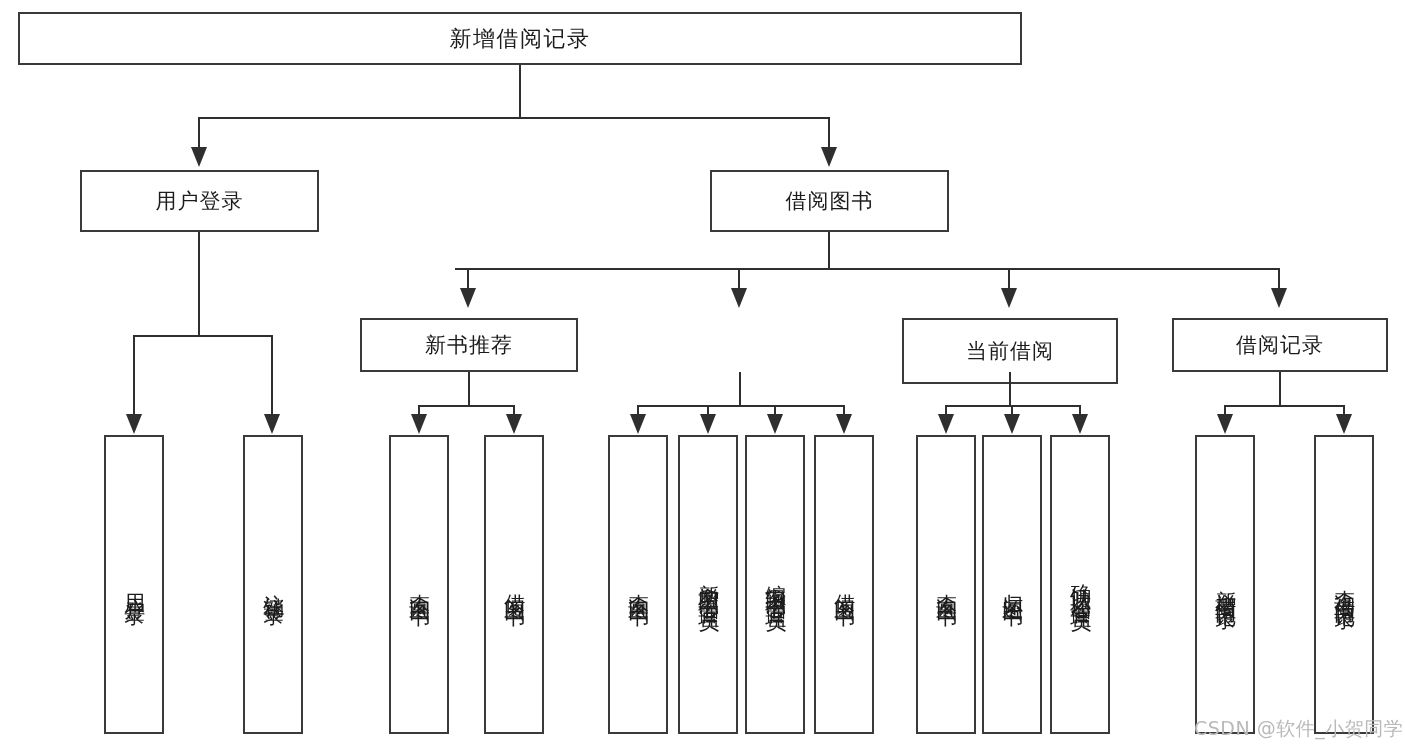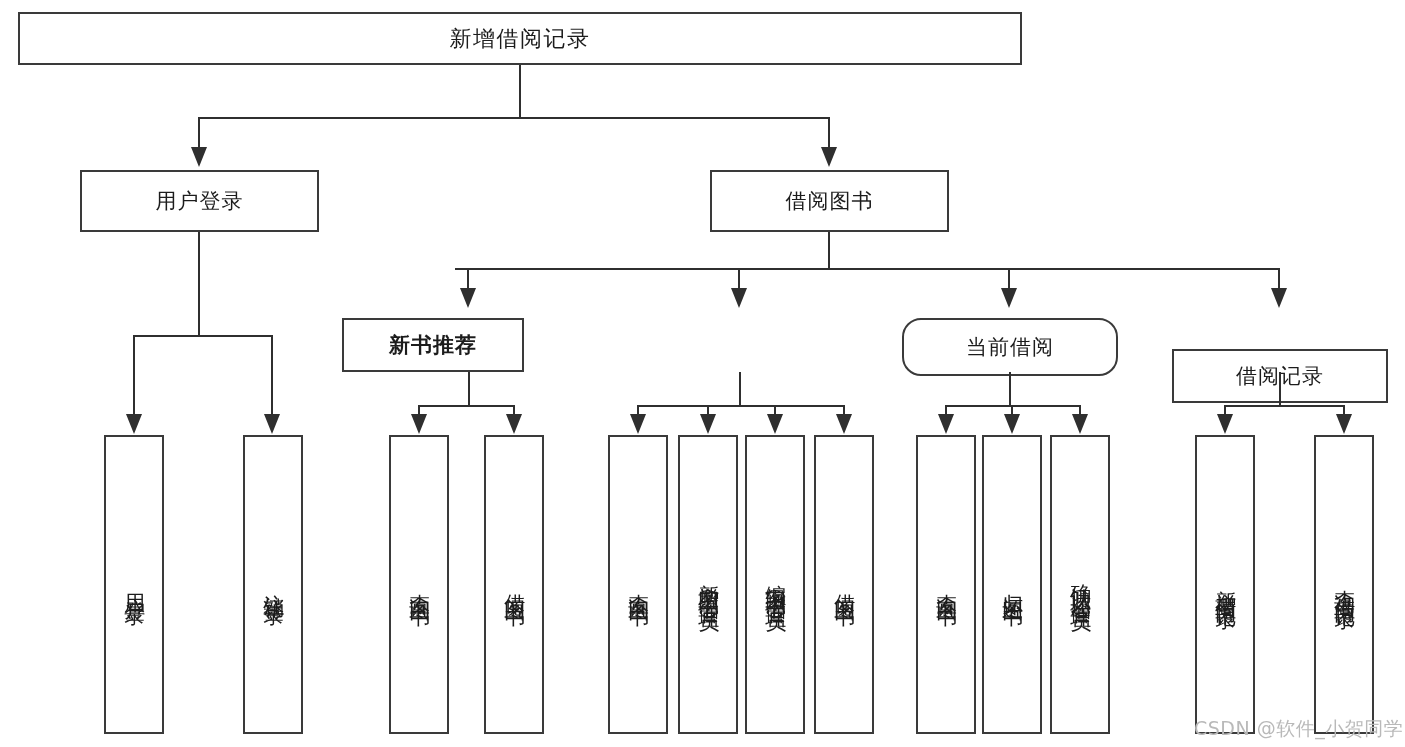--- a/index.html
+++ b/index.html
@@ -122,27 +122,27 @@
   <div class="conn h" style="left:455px; top:268px; width:825px;"></div>
   <div class="conn v" style="left:467px; top:268px; height:21px;"></div>
   <div class="conn v" style="left:738px; top:268px; height:21px;"></div>
   <div class="conn v" style="left:1008px; top:268px; height:21px;"></div>
   <div class="conn v" style="left:1278px; top:268px; height:21px;"></div>
   <div class="arrow" style="left:460px; top:288px;"></div>
   <div class="arrow" style="left:731px; top:288px;"></div>
   <div class="arrow" style="left:1001px; top:288px;"></div>
   <div class="arrow" style="left:1271px; top:288px;"></div>
 
-  <div class="node horiz" style="left:342px; top:318px; width:182px; height:54px;font-weight:bold;">
+  <div class="node horiz" style="left:360px; top:318px; width:218px; height:54px;">
     <span class="label">新书推荐</span>
   </div>
-  <div class="node horiz" style="left:902px; top:318px; width:216px; height:58px;border-radius:19px;">
+  <div class="node horiz" style="left:902px; top:318px; width:216px; height:66px;">
     <span class="label">当前借阅</span>
   </div>
-  <div class="node horiz" style="left:1172px; top:318px; width:216px; height:54px;margin-top:31px;">
+  <div class="node horiz" style="left:1172px; top:318px; width:216px; height:54px;">
     <span class="label">借阅记录</span>
   </div>
 
   <div class="conn v" style="left:468px; top:372px; height:34px;"></div>
   <div class="conn h" style="left:418px; top:405px; width:97px;"></div>
   <div class="conn v" style="left:418px; top:405px; height:11px;"></div>
   <div class="conn v" style="left:513px; top:405px; height:11px;"></div>
   <div class="arrow" style="left:411px; top:414px;"></div>
   <div class="arrow" style="left:506px; top:414px;"></div>
 

